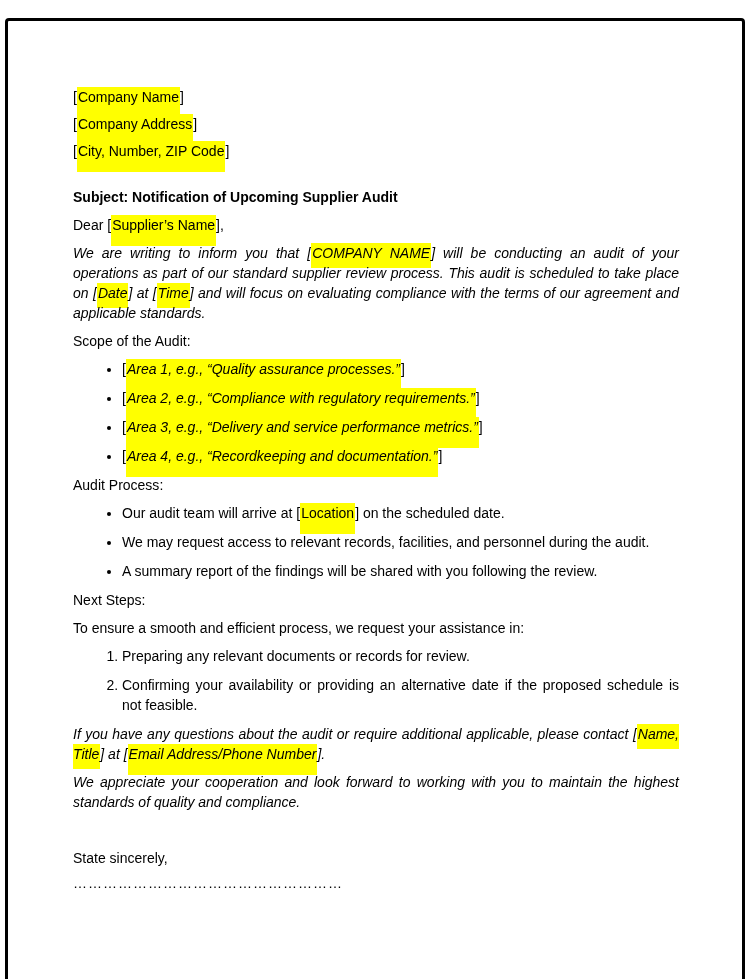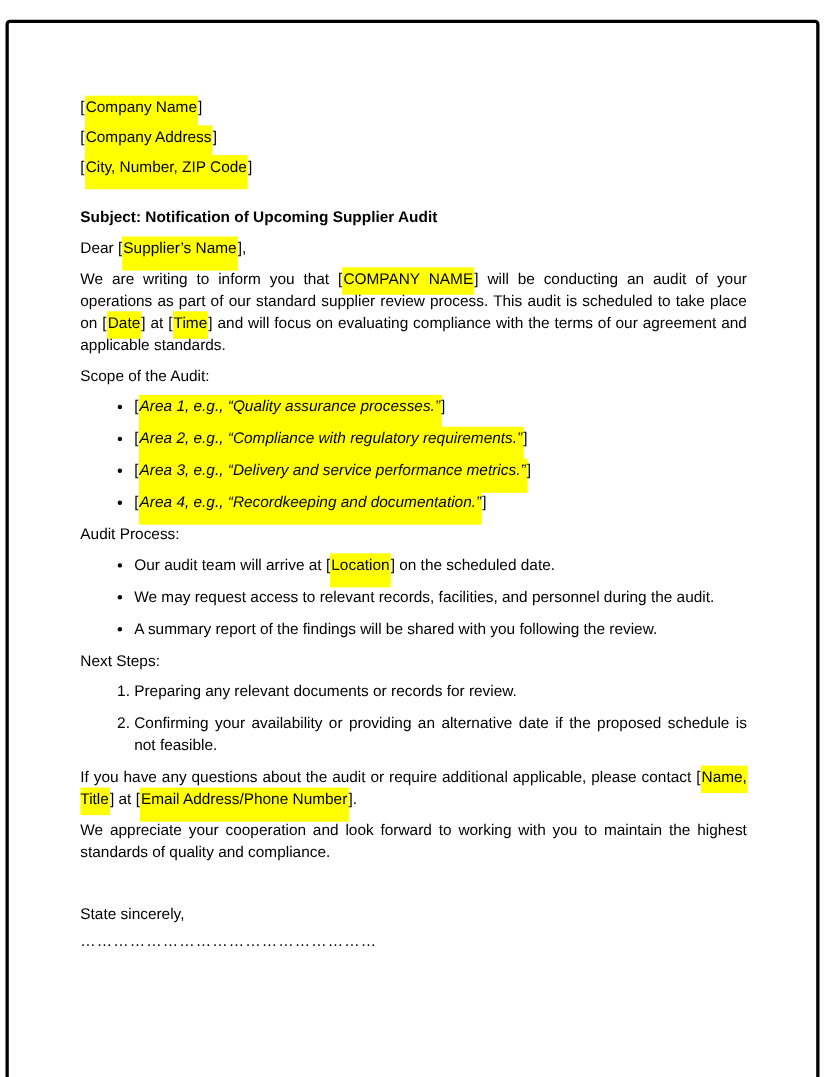--- a/index.html
+++ b/index.html
@@ -9,21 +9,21 @@
     width:750px; height:979px; background:var(--paper);
     font-family:"Liberation Sans", sans-serif; color:var(--text);
     position:relative;
   }
   .page {
     position:absolute; left:5px; top:18px; width:740px; height:969px;
     border:3px solid var(--border); border-radius:4px; background:var(--paper);
     padding:66px 63px 0 65px; font-size:14px; line-height:20px;
   }
   p { margin:0 0 8px 0; }
-  .justify { text-align:justify; }
+  .justify { text-align:justify;font-style:italic; }
   .bold { font-weight:bold; }
   .italic { font-style:italic; }
   .hl { background:var(--highlight); padding:2px 1px 7px 1px; }
   .hl-tall { padding-bottom:13px; }
   .address-block { margin-bottom:26px; }
   .address-block p { margin:0 0 7px 0; }
   .heading { margin-bottom:8px; }
   .heading .label { font-weight:normal; }
   ul.bullets, ol.steps { margin:2px 0 0 0; padding:0 0 0 49px; }
   ul.bullets { list-style:disc; }
@@ -63,20 +63,21 @@
   <p class="heading"><span class="label">Audit Process</span><span>:</span></p>
 
   <ul class="bullets">
     <li><span>Our audit team will arrive at </span><span>[</span><span class="hl hl-tall">Location</span><span>]</span><span> on the scheduled date.</span></li>
     <li>We may request access to relevant records, facilities, and personnel during the audit.</li>
     <li>A summary report of the findings will be shared with you following the review.</li>
   </ul>
 
   <p class="heading"><span class="label">Next Steps</span><span>:</span></p>
 
+  <p>To ensure a smooth and efficient process, we request your assistance in:</p>
 
   <ol class="steps">
     <li>Preparing any relevant documents or records for review.</li>
     <li>Confirming your availability or providing an alternative date if the proposed schedule is not feasible.</li>
   </ol>
 
   <p class="justify"><span>If you have any questions about the audit or require additional applicable, please contact </span><span>[</span><span class="hl">Name, Title</span><span>]</span><span> at </span><span>[</span><span class="hl hl-tall">Email Address/Phone Number</span><span>]</span><span>.</span></p>
 
   <p class="justify">We appreciate your cooperation and look forward to working with you to maintain the highest standards of quality and compliance.</p>
 

